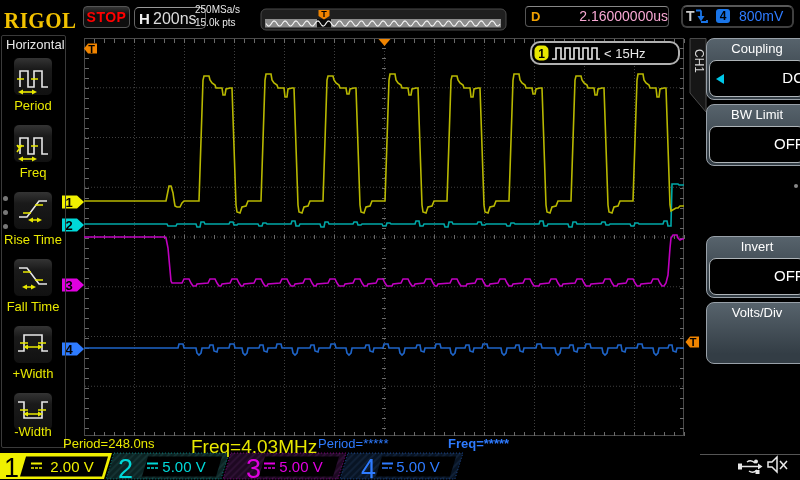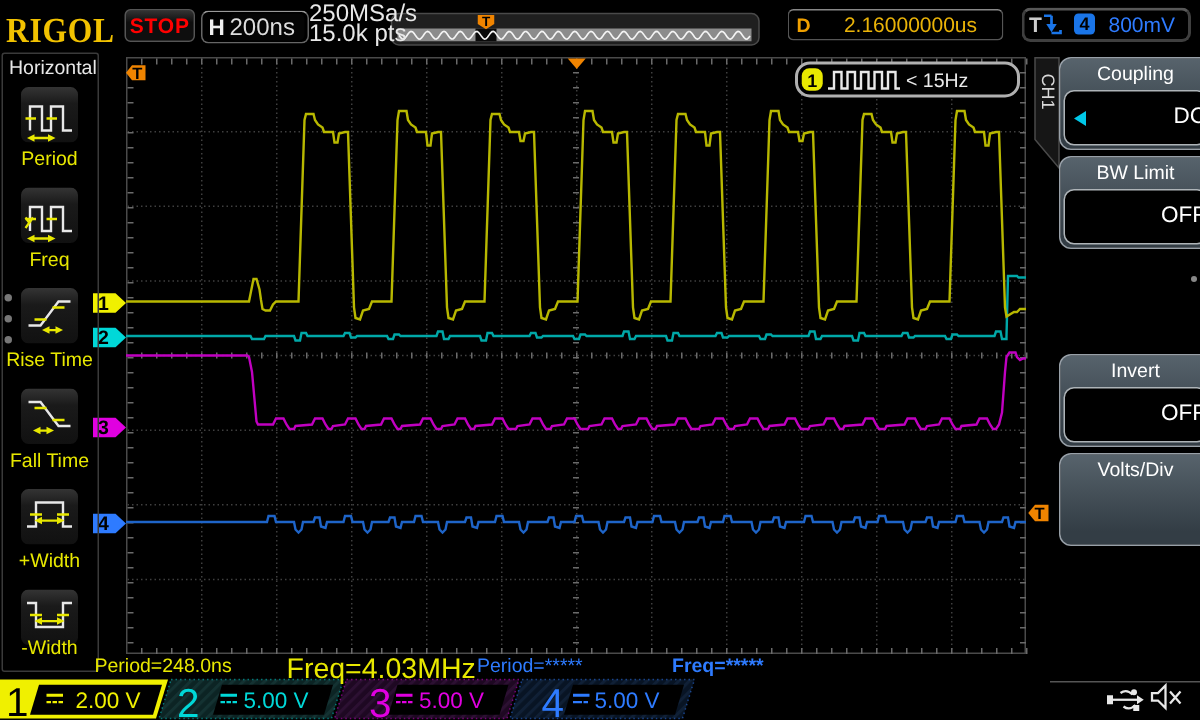--- a/index.html
+++ b/index.html
@@ -3,24 +3,24 @@
 <style>
 *{margin:0;padding:0;box-sizing:border-box}
 body{width:800px;height:480px;background:#000;overflow:hidden;font-family:"Liberation Sans",sans-serif}
 #scr{position:absolute;left:0;top:0;width:800px;height:480px;background:#000}
 .abs{position:absolute}
 #logo{left:4px;top:7px;font-family:"Liberation Serif",serif;font-weight:bold;font-size:21px;color:#f2c200;letter-spacing:0.5px;transform:scaleY(1.12);transform-origin:top}
 #stop{left:83px;top:6px;width:47px;height:22px;background:linear-gradient(#333,#0e0e0e 40%,#0e0e0e);border:1px solid #555;border-radius:4px;color:#f00;font-weight:bold;font-size:14px;text-align:center;line-height:20px;letter-spacing:0.5px}
 #hbox{left:134px;top:7px;width:72px;height:22px;background:#000;border:1px solid #666;border-top-color:#999;border-radius:5px;color:#fff}
 #hbox .h{position:absolute;left:4px;top:2px;font-size:15px;font-weight:bold;color:#eee}
 #hbox .v{position:absolute;left:18px;top:1px;right:2px;bottom:1px;background:#050505;border-radius:4px;font-size:16px;color:#ddd;text-align:left;line-height:19px}
-#srate{left:206px;top:3px;font-size:16px;line-height:13px;color:#e8e8e8}
+#srate{left:195px;top:3px;font-size:10px;line-height:13px;color:#e8e8e8}
 #dbox{left:525px;top:6px;width:144px;height:21px;background:#000;border:1px solid #555;border-top-color:#888;border-radius:4px}
 #dbox .d{position:absolute;left:5px;top:2px;color:#f0a000;font-weight:bold;font-size:13px}
-#dbox .v{position:absolute;left:20px;top:0;right:0;bottom:0;color:#eab308;font-size:14px;text-align:center;line-height:19px}
+#dbox .v{position:absolute;left:20px;top:0;right:0;bottom:0;color:#f9a8d4;font-size:14px;text-align:right;line-height:19px}
 #tbox{left:681px;top:5px;width:113px;height:23px;background:#000;border:2px solid #3f3f3f;border-top-color:#585858;border-radius:6px}
 #tbox .t{position:absolute;left:3px;top:1px;font-size:14px;font-weight:bold;color:#ccc}
 #tbox .n4{position:absolute;left:33px;top:2px;width:14px;height:14px;background:#1a75e8;border-radius:3px;color:#000;font-size:12px;font-weight:bold;text-align:center;line-height:14px}
 #tbox .mv{position:absolute;left:56px;top:1px;font-size:14px;color:#2e7bff}
 #lsbbox{left:1px;top:35px;width:65px;height:413px;border:1px solid #3a3a3a;border-radius:2px}
 #lsbtitle{left:6px;top:37px;font-size:13px;color:#e8e8e8}
 .sbtn{position:absolute;left:13px;width:40px;height:39px;background:linear-gradient(#343434,#1a1a1a 30%,#111);border:1px solid #000;border-radius:6px}
 .sbl{position:absolute;width:66px;left:0;text-align:center;font-size:13px;color:#e8e800}
 .dot{position:absolute;left:3px;width:5px;height:5px;border-radius:50%;background:#777}
 #meas1{left:63px;top:436px;font-size:13px;color:#e8e800}

